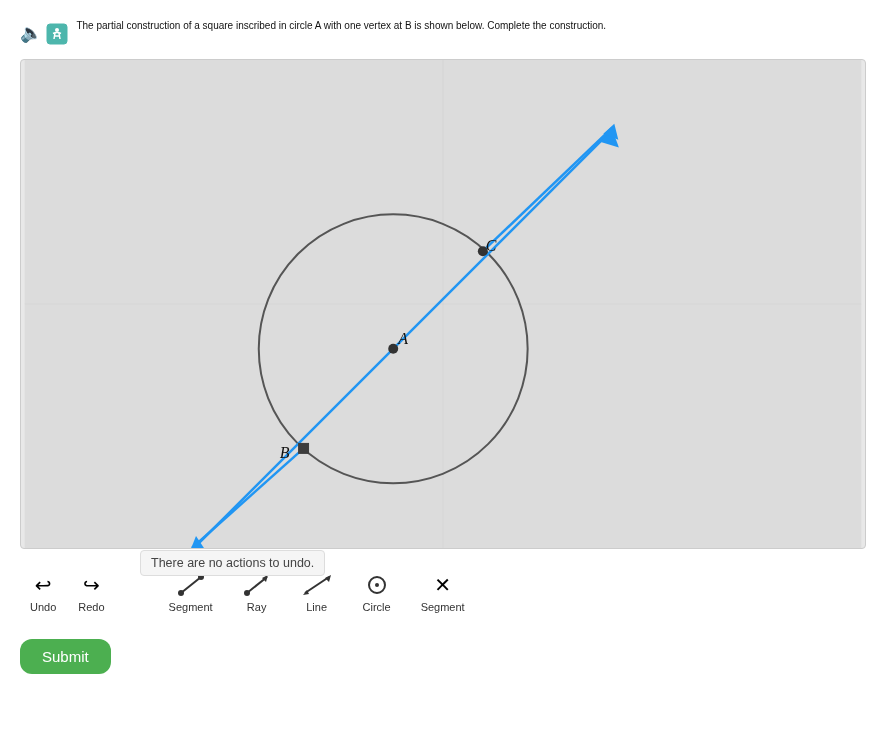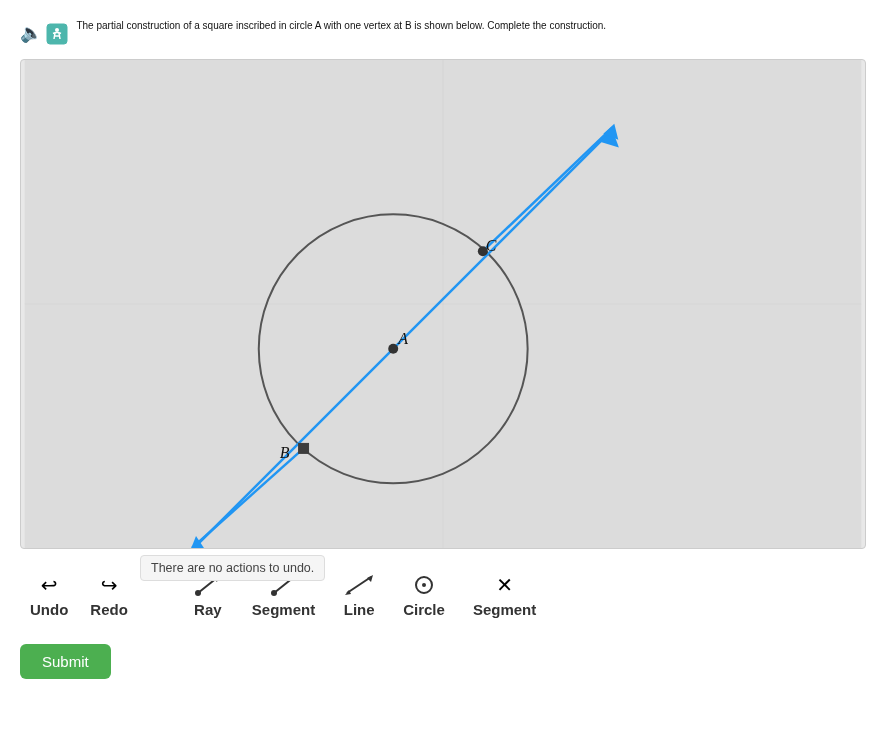--- a/index.html
+++ b/index.html
@@ -92,23 +92,23 @@
 
     .tool-icon {
       font-size: 20px;
       display: flex;
       align-items: center;
       justify-content: center;
       height: 24px;
     }
 
     .tool-label {
-      font-size: 15px;
+      font-size: 11px;
       color: #333;
-      font-weight: 700;
+      font-weight: 400;
     }
 
     .undo-redo-group {
       display: flex;
       align-items: flex-end;
       gap: 2px;
       margin-right: 40px;
     }
 
     .undo-btn, .redo-btn {
@@ -147,21 +147,21 @@
 
     
     .submit-area {
       margin-top: 2px;
     }
 
     .submit-btn {
       background: #4caf50;
       color: white;
       border: none;
-      border-radius: 6px;
+      border-radius: 12px;
       padding: 9px 22px;
       font-size: 15px;
       font-weight: 500;
       cursor: pointer;
     }
   </style>
 </head>
 <body>
 
 <div class="page-wrapper">
@@ -238,35 +238,35 @@
     </div>
 
     <div class="tools-right">
 
 
       <div class="toolbar-tool">
         <span class="tool-icon">
           <svg width="26" height="22" viewBox="0 0 26 22">
             <circle cx="3" cy="19" r="3" fill="#333"></circle>
             <line x1="3" y1="19" x2="23" y2="3" stroke="#333" stroke-width="2"></line>
+            <circle cx="23" cy="3" r="3" fill="#333"></circle>
+          </svg>
+        </span>
+        <span class="tool-label">Segment</span>
+      </div>
+
+      <div class="toolbar-tool">
+        <span class="tool-icon">
+          <svg width="26" height="22" viewBox="0 0 26 22">
+            <circle cx="3" cy="19" r="3" fill="#333"></circle>
+            <line x1="3" y1="19" x2="23" y2="3" stroke="#333" stroke-width="2"></line>
             <polygon points="24,1 18,4 22,8" fill="#333"></polygon>
           </svg>
         </span>
         <span class="tool-label">Ray</span>
-      </div>
-
-      <div class="toolbar-tool">
-        <span class="tool-icon">
-          <svg width="26" height="22" viewBox="0 0 26 22">
-            <circle cx="3" cy="19" r="3" fill="#333"></circle>
-            <line x1="3" y1="19" x2="23" y2="3" stroke="#333" stroke-width="2"></line>
-            <circle cx="23" cy="3" r="3" fill="#333"></circle>
-          </svg>
-        </span>
-        <span class="tool-label">Segment</span>
       </div>
 
       <div class="toolbar-tool">
         <span class="tool-icon">
           <svg width="30" height="22" viewBox="0 0 30 22">
             <polygon points="1,21 5,16 7,20" fill="#333"></polygon>
             <line x1="3" y1="19" x2="27" y2="3" stroke="#333" stroke-width="2"></line>
             <polygon points="29,1 23,4 27,8" fill="#333"></polygon>
           </svg>
         </span>

